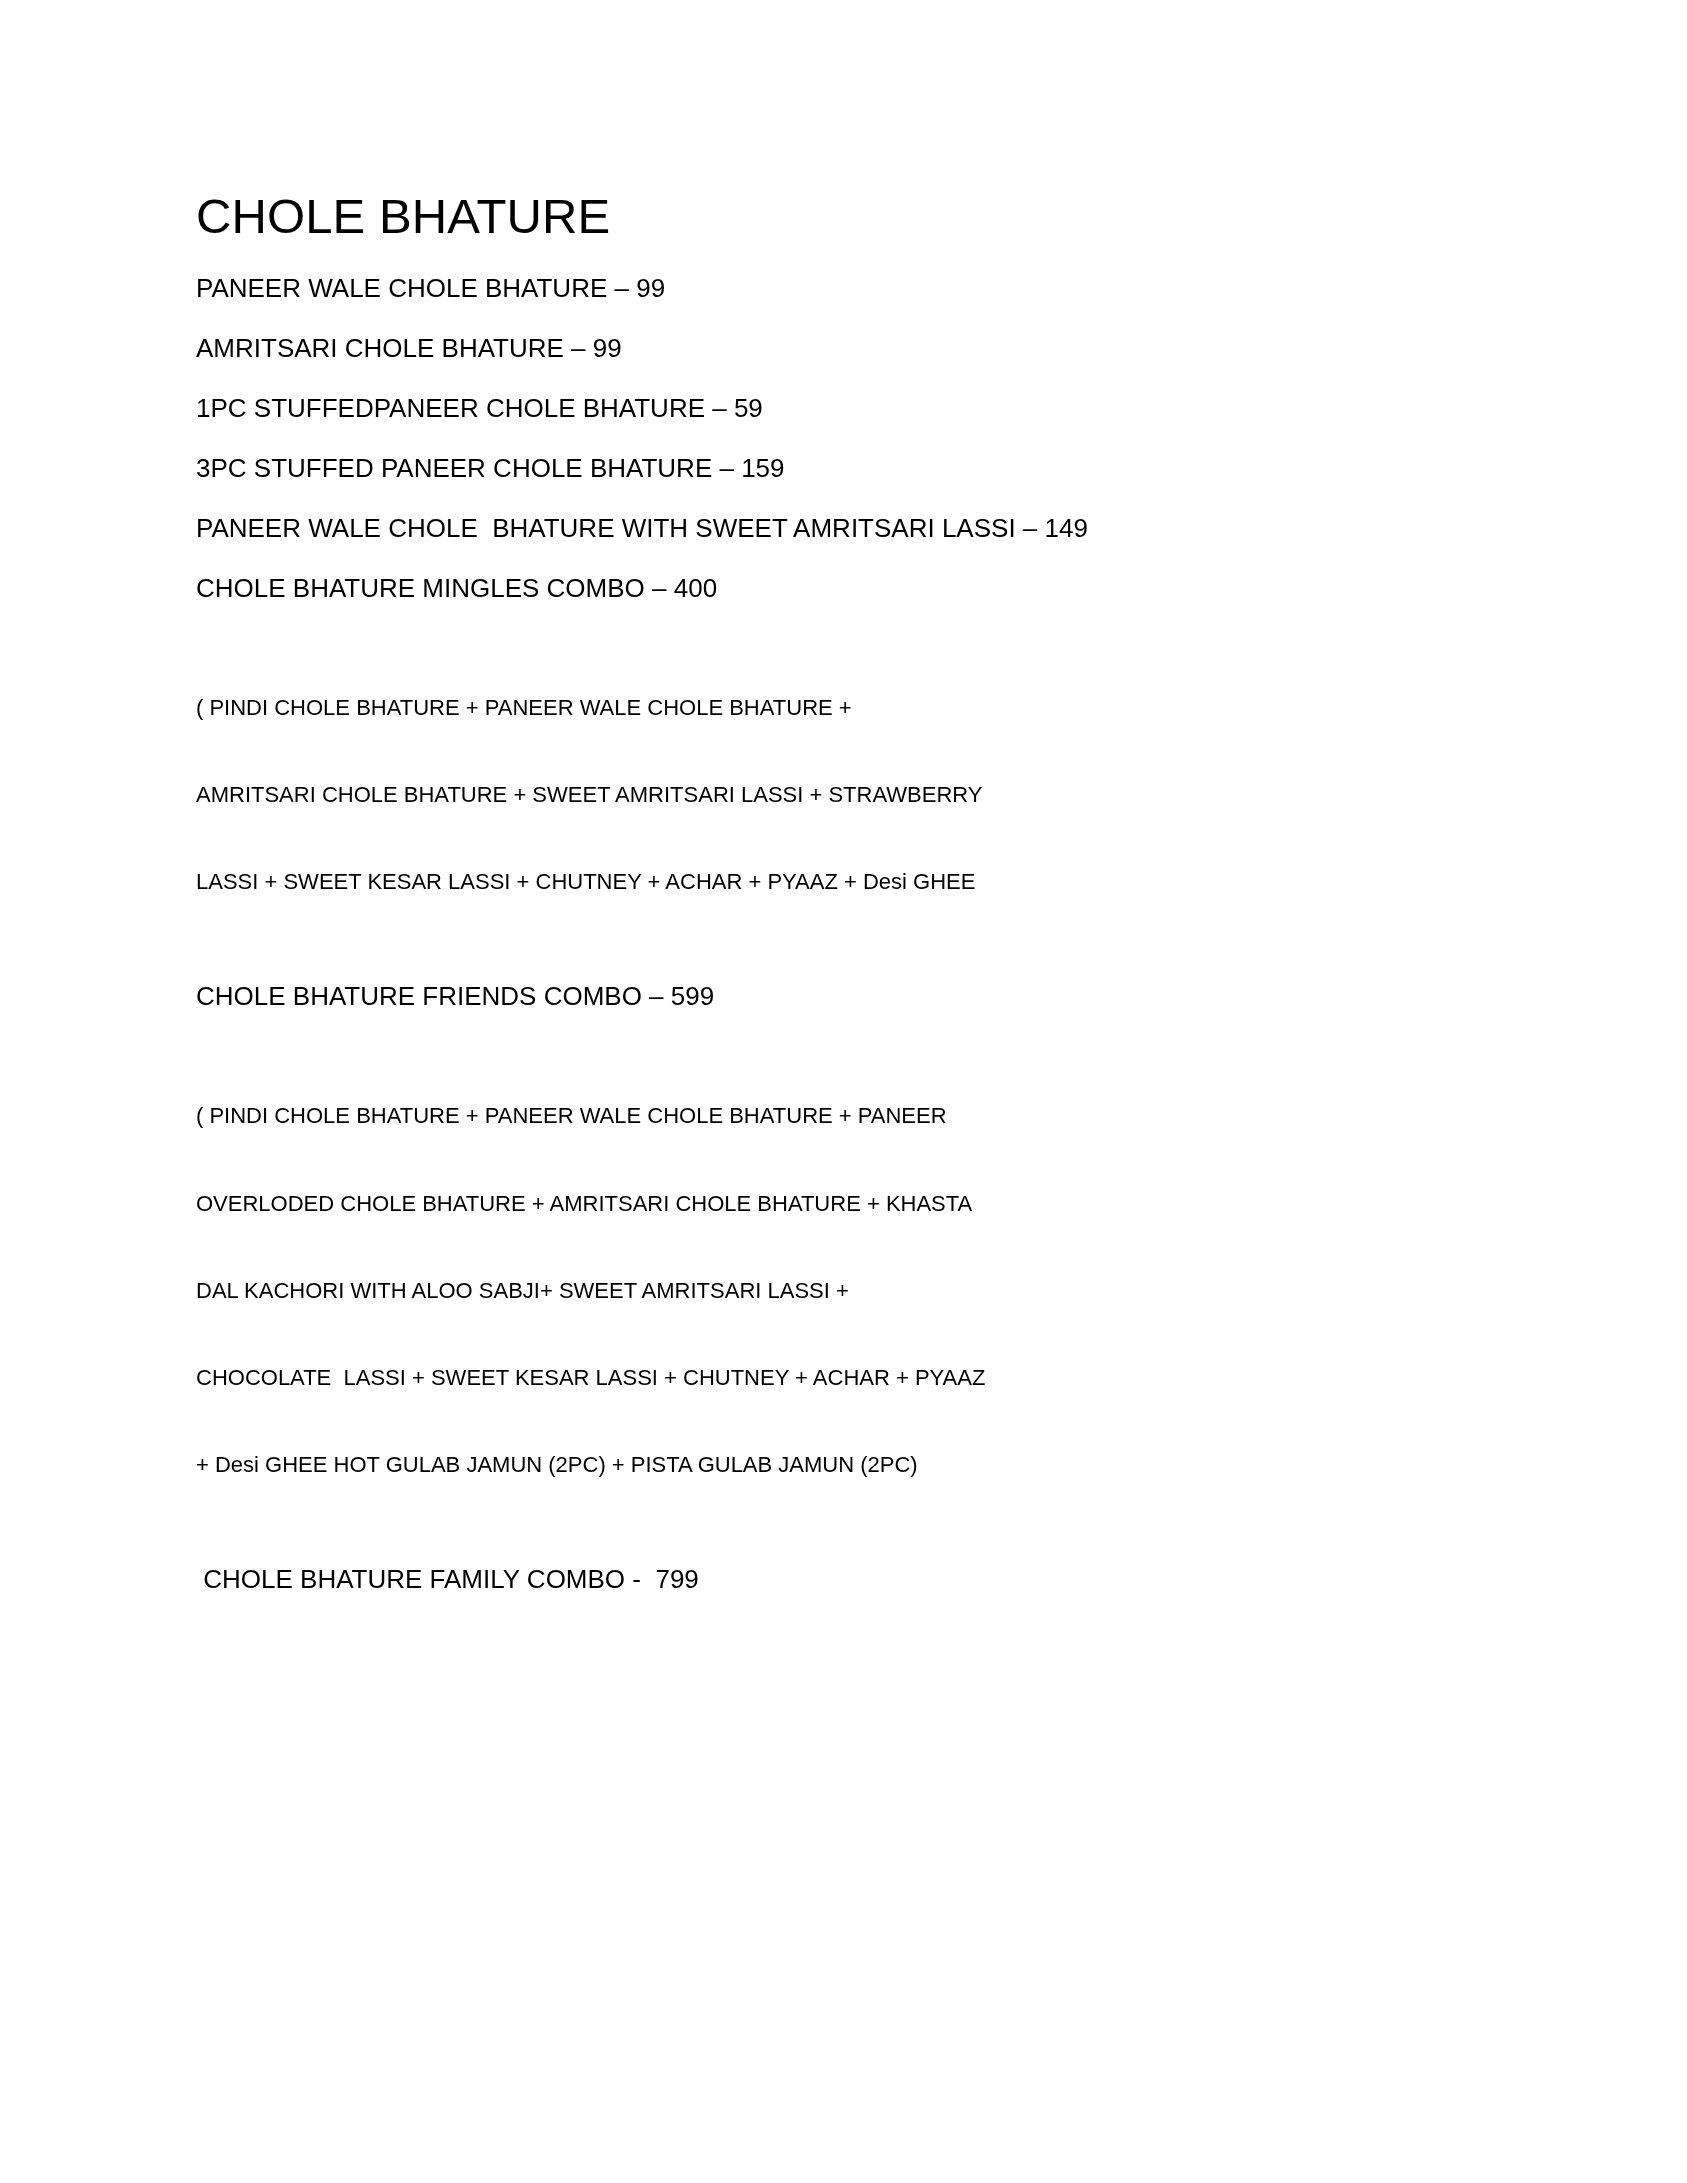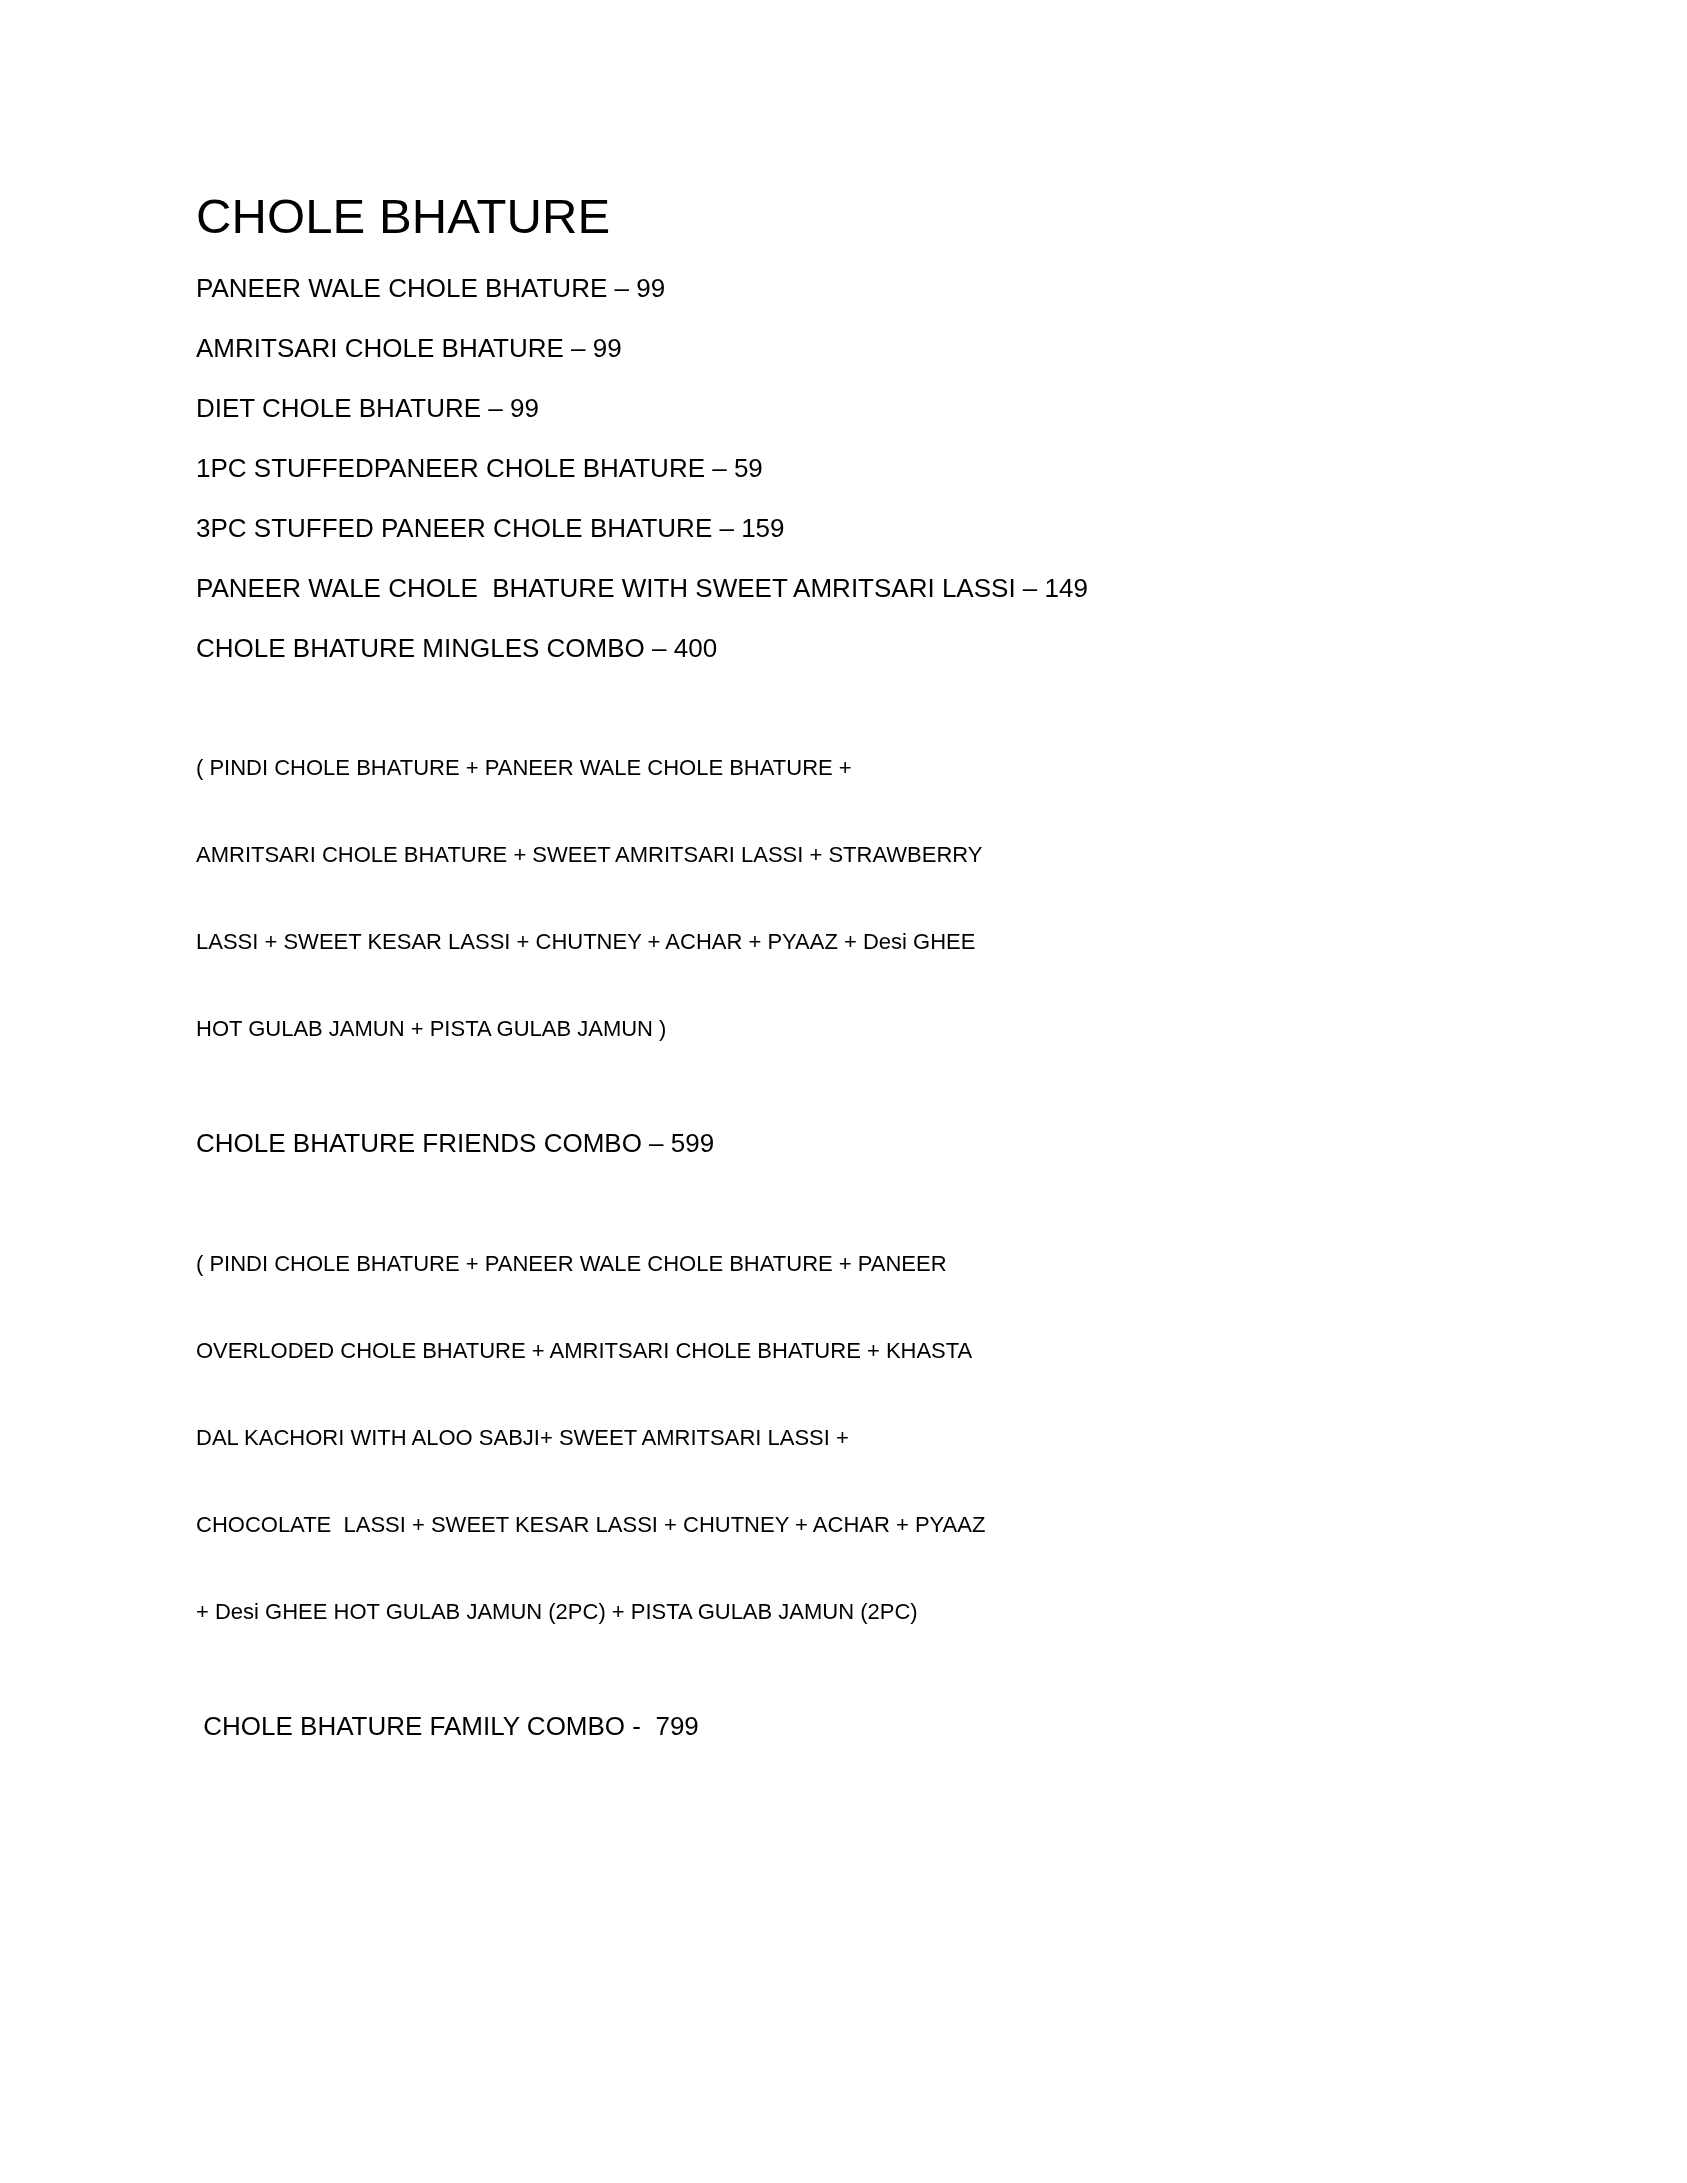--- a/index.html
+++ b/index.html
@@ -54,35 +54,33 @@
 <body>
 
 <div class="page">
 
   <h1 class="menu-title">CHOLE BHATURE</h1>
 
   <p class="menu-line">PANEER WALE CHOLE BHATURE – 99</p>
 
   <p class="menu-line">AMRITSARI CHOLE BHATURE – 99</p>
 
-  <p class="menu-line">DIET CHOLE BHATURE – 99</p>
 
   <p class="menu-line">1PC STUFFEDPANEER CHOLE BHATURE – 59</p>
 
   <p class="menu-line">3PC STUFFED PANEER CHOLE BHATURE – 159</p>
 
   <p class="menu-line">PANEER WALE CHOLE  BHATURE WITH SWEET AMRITSARI LASSI – 149</p>
 
   <p class="menu-line">CHOLE BHATURE MINGLES COMBO – 400</p>
 
   <div class="combo-desc">
     <span class="dl">( PINDI CHOLE BHATURE + PANEER WALE CHOLE BHATURE +</span>
     <span class="dl">AMRITSARI CHOLE BHATURE + SWEET AMRITSARI LASSI + STRAWBERRY</span>
     <span class="dl">LASSI + SWEET KESAR LASSI + CHUTNEY + ACHAR + PYAAZ + Desi GHEE</span>
-    <span class="dl">HOT GULAB JAMUN + PISTA GULAB JAMUN )</span>
   </div>
 
   <p class="menu-line">CHOLE BHATURE FRIENDS COMBO – 599</p>
 
   <div class="combo-desc">
     <span class="dl">( PINDI CHOLE BHATURE + PANEER WALE CHOLE BHATURE + PANEER</span>
     <span class="dl">OVERLODED CHOLE BHATURE + AMRITSARI CHOLE BHATURE + KHASTA</span>
     <span class="dl">DAL KACHORI WITH ALOO SABJI+ SWEET AMRITSARI LASSI +</span>
     <span class="dl">CHOCOLATE  LASSI + SWEET KESAR LASSI + CHUTNEY + ACHAR + PYAAZ</span>
     <span class="dl">+ Desi GHEE HOT GULAB JAMUN (2PC) + PISTA GULAB JAMUN (2PC)</span>

